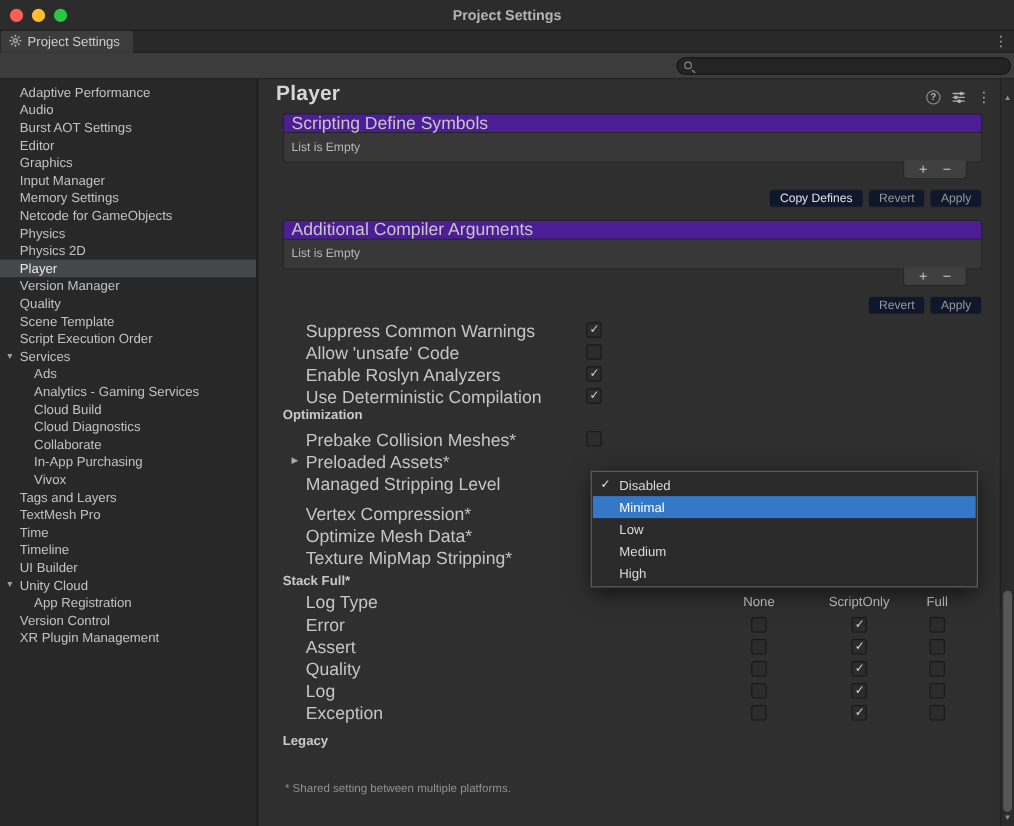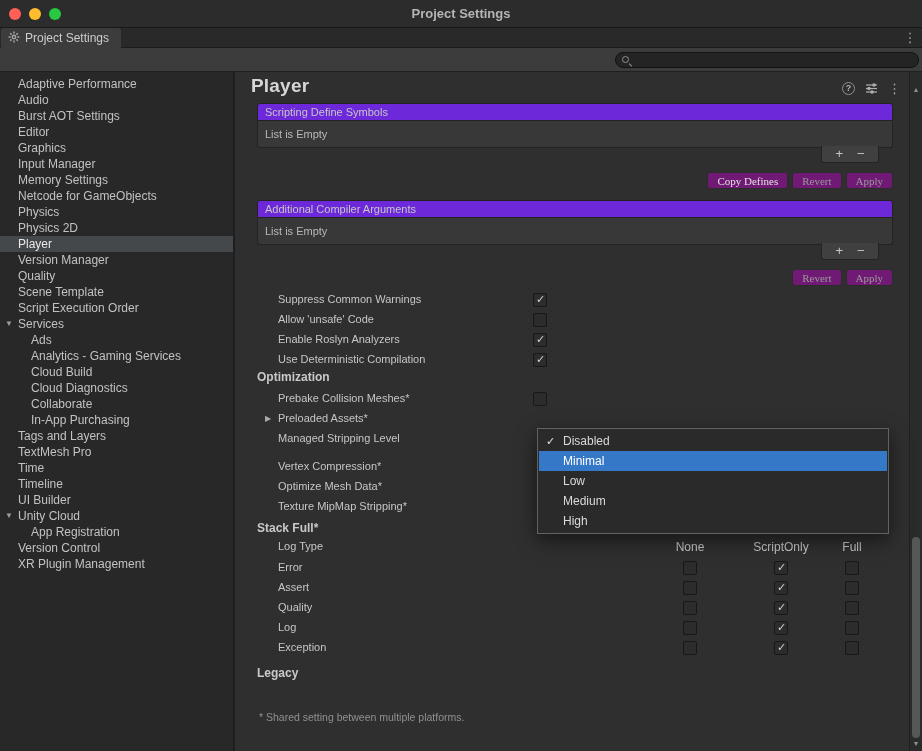--- a/index.html
+++ b/index.html
@@ -38,34 +38,34 @@
   
   .main{position:absolute;left:235px;top:72px;right:13px;bottom:0;background:#2f2f2f;overflow:hidden}
   .main h1{position:absolute;left:16px;top:3px;font-size:19px;color:#d6d6d6;letter-spacing:.2px}
   .hdr-icons{position:absolute;right:8px;top:10px;display:flex;gap:10px;align-items:center}
   .help-icon{width:13px;height:13px;border:1px solid #8f8f8f;border-radius:50%;color:#b0b0b0;font-size:9px;line-height:11px;text-align:center;font-weight:bold;cursor:pointer}
   .more-icon{color:#b2b2b2;font-size:13px;line-height:13px;cursor:pointer}
   .preset-icon{cursor:pointer;line-height:0}
 
   
   .rlist{position:absolute;left:22px;width:636px}
-  .rl-header{height:18px;background:#6d28d9;border:1px solid #232323;border-radius:3px 3px 0 0;color:#c6c6c6;font-size:11px;line-height:17px;padding-left:7px}
+  .rl-header{height:18px;background:#4c1d95;border:1px solid #232323;border-radius:3px 3px 0 0;color:#c6c6c6;font-size:16px;line-height:17px;padding-left:7px}
   .rl-body{height:27px;background:#383838;border:1px solid #232323;border-top:0;border-radius:0 0 3px 3px;color:#b9b9b9;font-size:11px;line-height:26px;padding-left:7px}
   .rl-footer{width:58px;height:17px;margin:-2px 14px 0 auto;background:#404040;border:1px solid #232323;border-top:0;border-radius:0 0 3px 3px;display:flex;justify-content:center;align-items:center;gap:14px;position:relative;z-index:1}
   .rl-footer span{color:#c8c8c8;font-size:13px;line-height:14px;cursor:pointer}
 
   .btnrow{position:absolute;right:16px;display:flex;gap:4px}
-  .btn{height:17px;padding:0 9px;background:#701a75;border:1px solid #2c2c2c;border-radius:3px;color:#e2e2e2;font-size:11px;font-family:Liberation Serif, serif;line-height:14px;cursor:pointer}
+  .btn{height:17px;padding:0 9px;background:#0f172a;border:1px solid #2c2c2c;border-radius:3px;color:#e2e2e2;font-size:11px;font-family:Liberation Sans, sans-serif;line-height:14px;cursor:pointer}
   .btn.dim{color:#999999}
 
   
   .rows{position:absolute;left:0;right:0}
   .prow{position:relative;height:20px}
   .prow.gap{margin-top:8px}
-  .plabel{position:absolute;left:43px;top:3px;font-size:11px;color:#c6c6c6;white-space:nowrap}
+  .plabel{position:absolute;left:43px;top:3px;font-size:16px;color:#c6c6c6;white-space:nowrap}
   .cb{position:absolute;top:3px;width:14px;height:14px;background:#2c2c2c;border:1px solid #181818;border-radius:2px;cursor:pointer}
   .cb.checked::after{content:"✓";position:absolute;left:2px;top:-1px;color:#d4d4d4;font-size:11px}
   .cb.col-main{left:298px}
   .tri{position:absolute;left:30px;top:3px;font-size:8px;color:#aaaaaa;line-height:14px;cursor:pointer}
   .sec-header{position:absolute;left:22px;font-size:12px;font-weight:bold;color:#c9c9c9;white-space:nowrap}
   .st-col{position:absolute;top:0;width:70px;text-align:center;font-size:12px;color:#c6c6c6}
   .footnote{position:absolute;left:24px;font-size:10.5px;color:#909090;white-space:nowrap}
 
   
   .dropdown{position:absolute;left:537px;top:428px;width:352px;background:#2a2a2a;border:1px solid #626262;padding:2px 1px;box-shadow:0 6px 18px rgba(0,0,0,.55);z-index:10}
@@ -137,20 +137,21 @@
       <div class="side-item"><span class="slabel">Quality</span></div>
       <div class="side-item"><span class="slabel">Scene Template</span></div>
       <div class="side-item"><span class="slabel">Script Execution Order</span></div>
       <div class="side-item"><span class="fold">▼</span><span class="slabel">Services</span></div>
       <div class="side-item ind1"><span class="slabel">Ads</span></div>
       <div class="side-item ind1"><span class="slabel">Analytics - Gaming Services</span></div>
       <div class="side-item ind1"><span class="slabel">Cloud Build</span></div>
       <div class="side-item ind1"><span class="slabel">Cloud Diagnostics</span></div>
       <div class="side-item ind1"><span class="slabel">Collaborate</span></div>
       <div class="side-item ind1"><span class="slabel">In-App Purchasing</span></div>
+      <div class="side-item ind1"><span class="slabel">Vivox</span></div>
       <div class="side-item"><span class="slabel">Tags and Layers</span></div>
       <div class="side-item"><span class="slabel">TextMesh Pro</span></div>
       <div class="side-item"><span class="slabel">Time</span></div>
       <div class="side-item"><span class="slabel">Timeline</span></div>
       <div class="side-item"><span class="slabel">UI Builder</span></div>
       <div class="side-item"><span class="fold">▼</span><span class="slabel">Unity Cloud</span></div>
       <div class="side-item ind1"><span class="slabel">App Registration</span></div>
       <div class="side-item"><span class="slabel">Version Control</span></div>
       <div class="side-item"><span class="slabel">XR Plugin Management</span></div>
     </aside>

